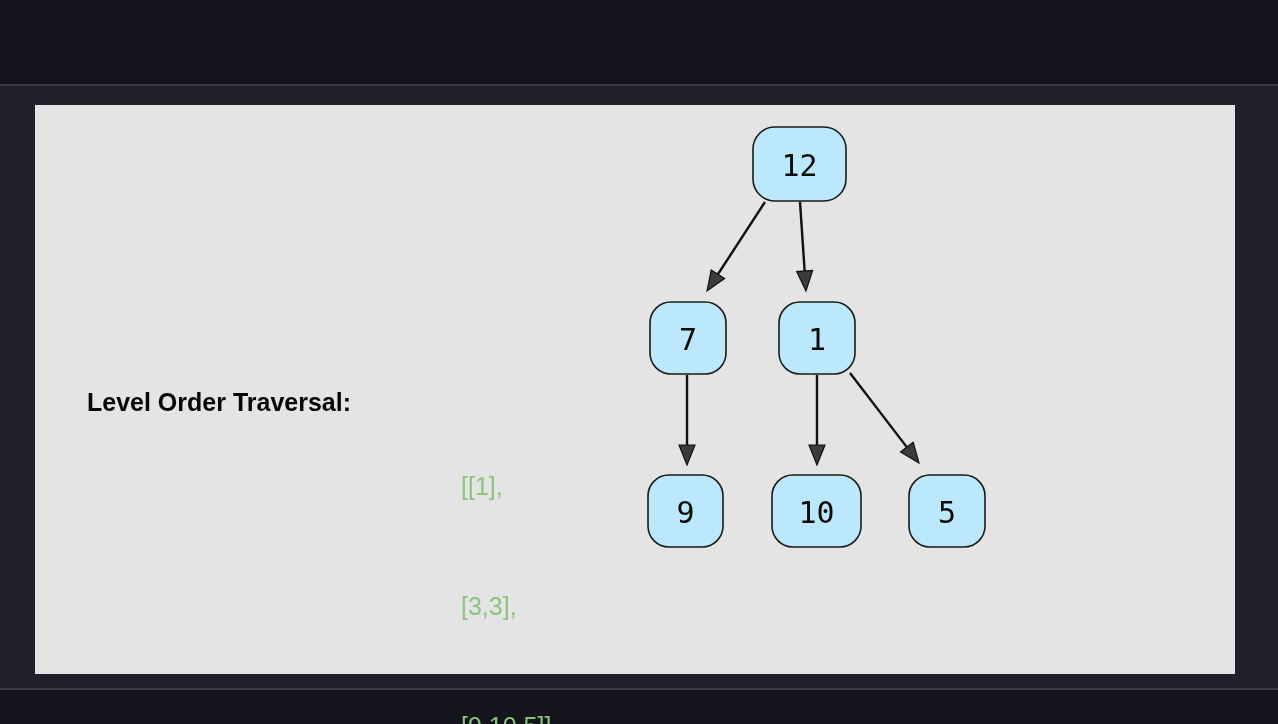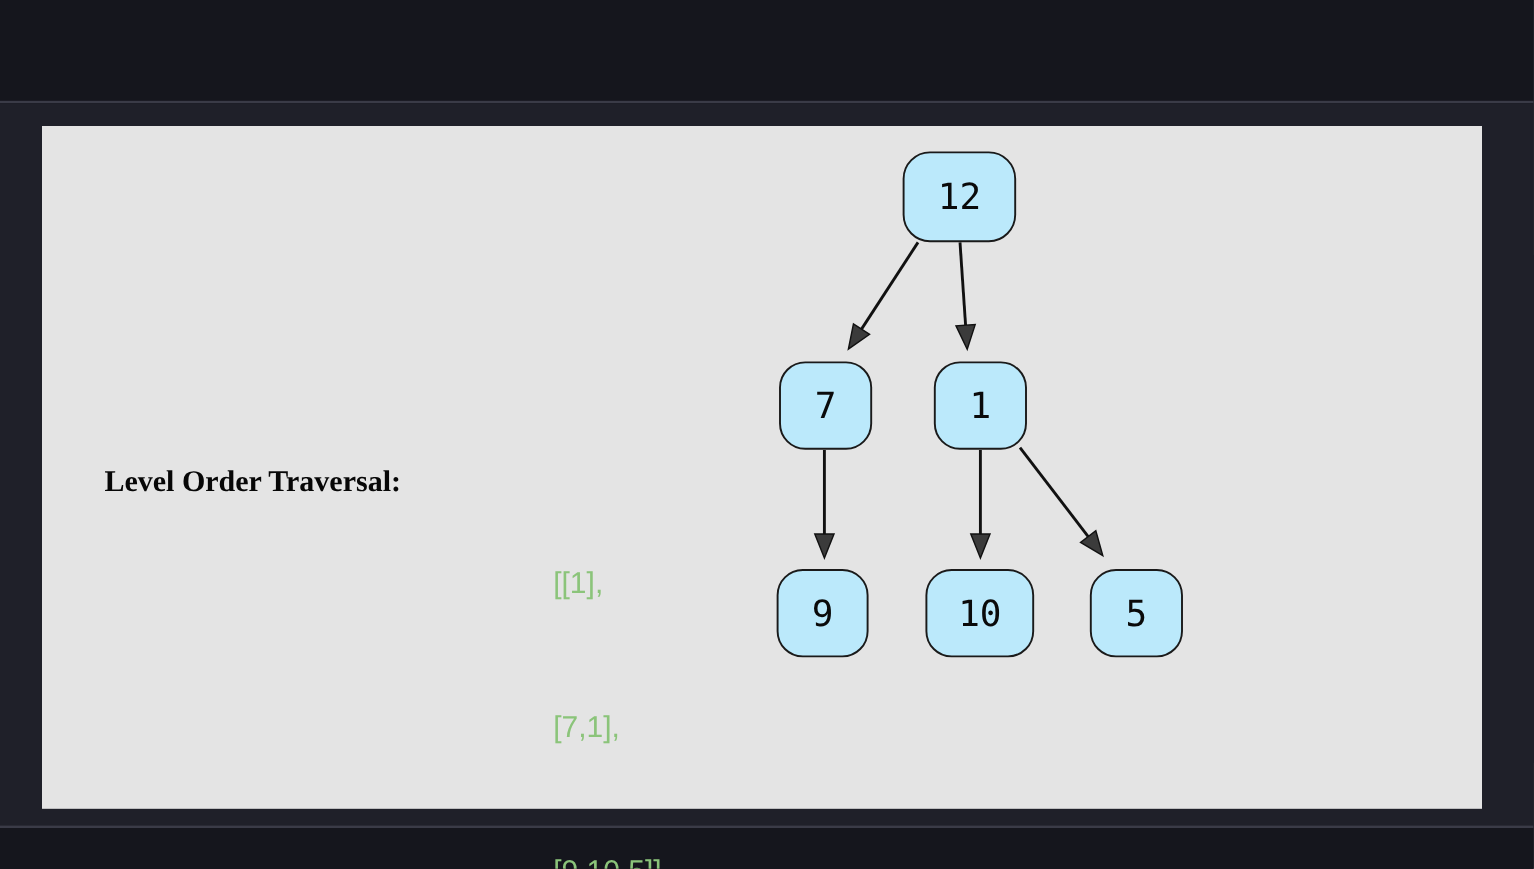--- a/index.html
+++ b/index.html
@@ -67,21 +67,20 @@
   
   .caption-label {
     position: absolute;
     left: 52px;
     top: 283px;
     font-size: 25px;
     font-weight: bold;
     color: #070707;
     letter-spacing: 0px;
     white-space: nowrap;
-    font-family: Liberation Serif, serif;
   }
   .caption-value {
     position: absolute;
     left: 426px;
     top: 281px;
     font-size: 25px;
     color: #8bc47a;
     line-height: 40px;
     white-space: pre;
   }
@@ -129,21 +128,21 @@
   <div class="chrome-mid"></div>
   <div class="chrome-divider-bottom"></div>
   <div class="chrome-bottom"></div>
 
   <div class="canvas">
 
     <div class="caption-label">Level Order Traversal:</div>
 
     <div class="caption-value">
       <div>[[1],</div>
-      <div>[7,1],</div>
+      <div>[3,3],</div>
       <div>[9,10,5]]</div>
     </div>
 
     <svg class="graph" viewBox="0 0 1200 569">
       <g id="edge-layer">
           <g>
             <line x1="730" y1="97" x2="682.9196120100963" y2="169.2440436396797" class="edge-line"></line>
             <polygon points="672,186 676.2172294659682,164.87619883564113 689.6219945542244,173.61188844371824" class="edge-head"></polygon>
           </g>
           <g>

